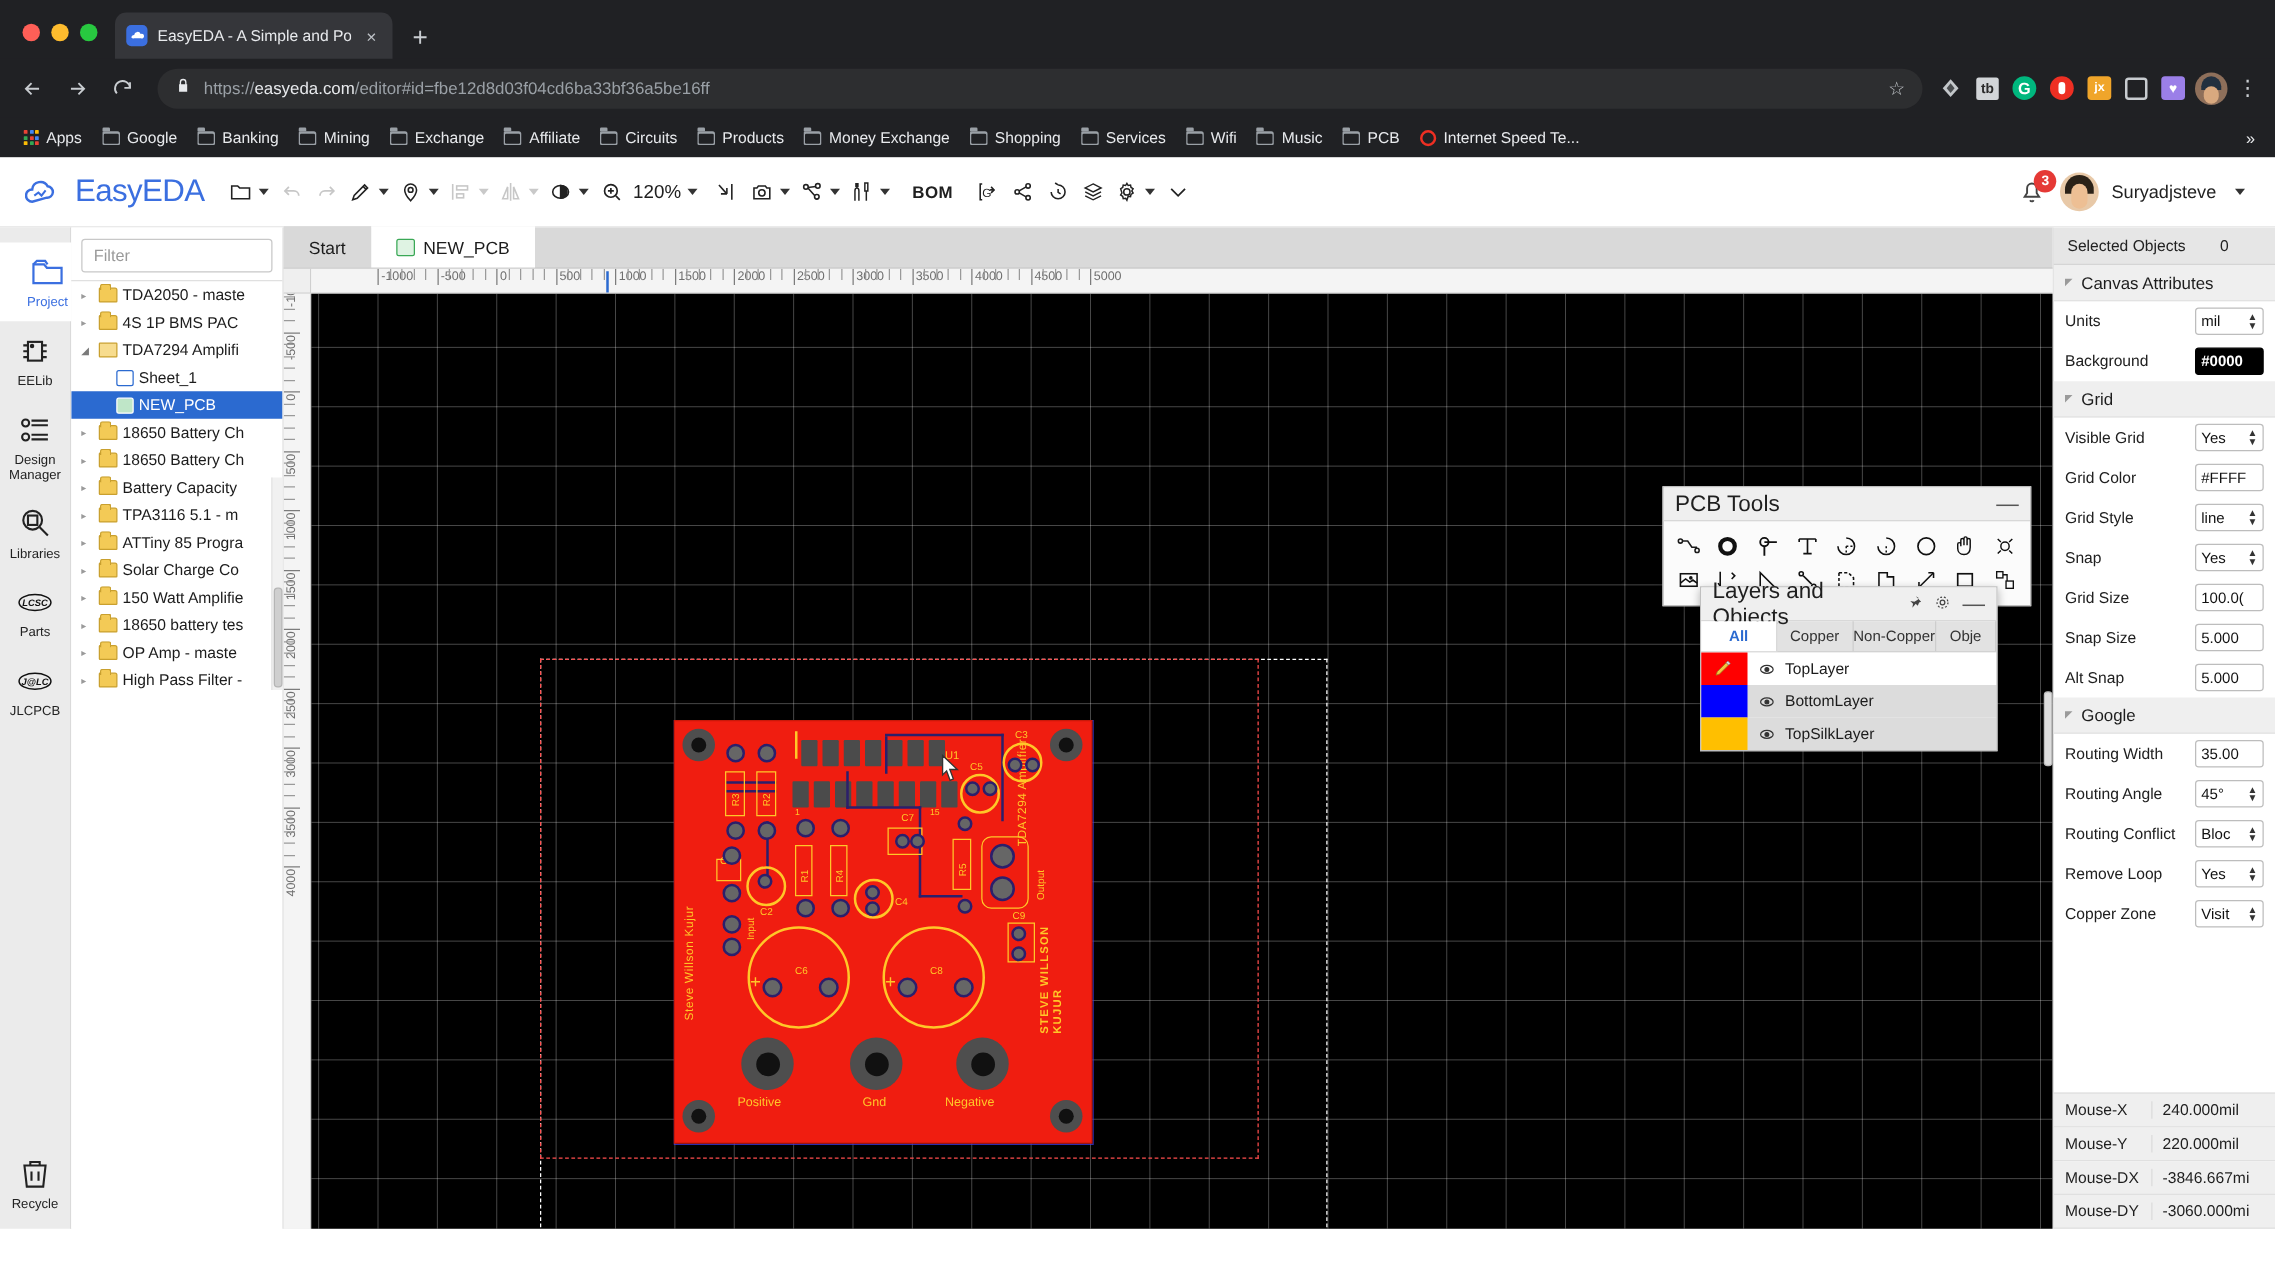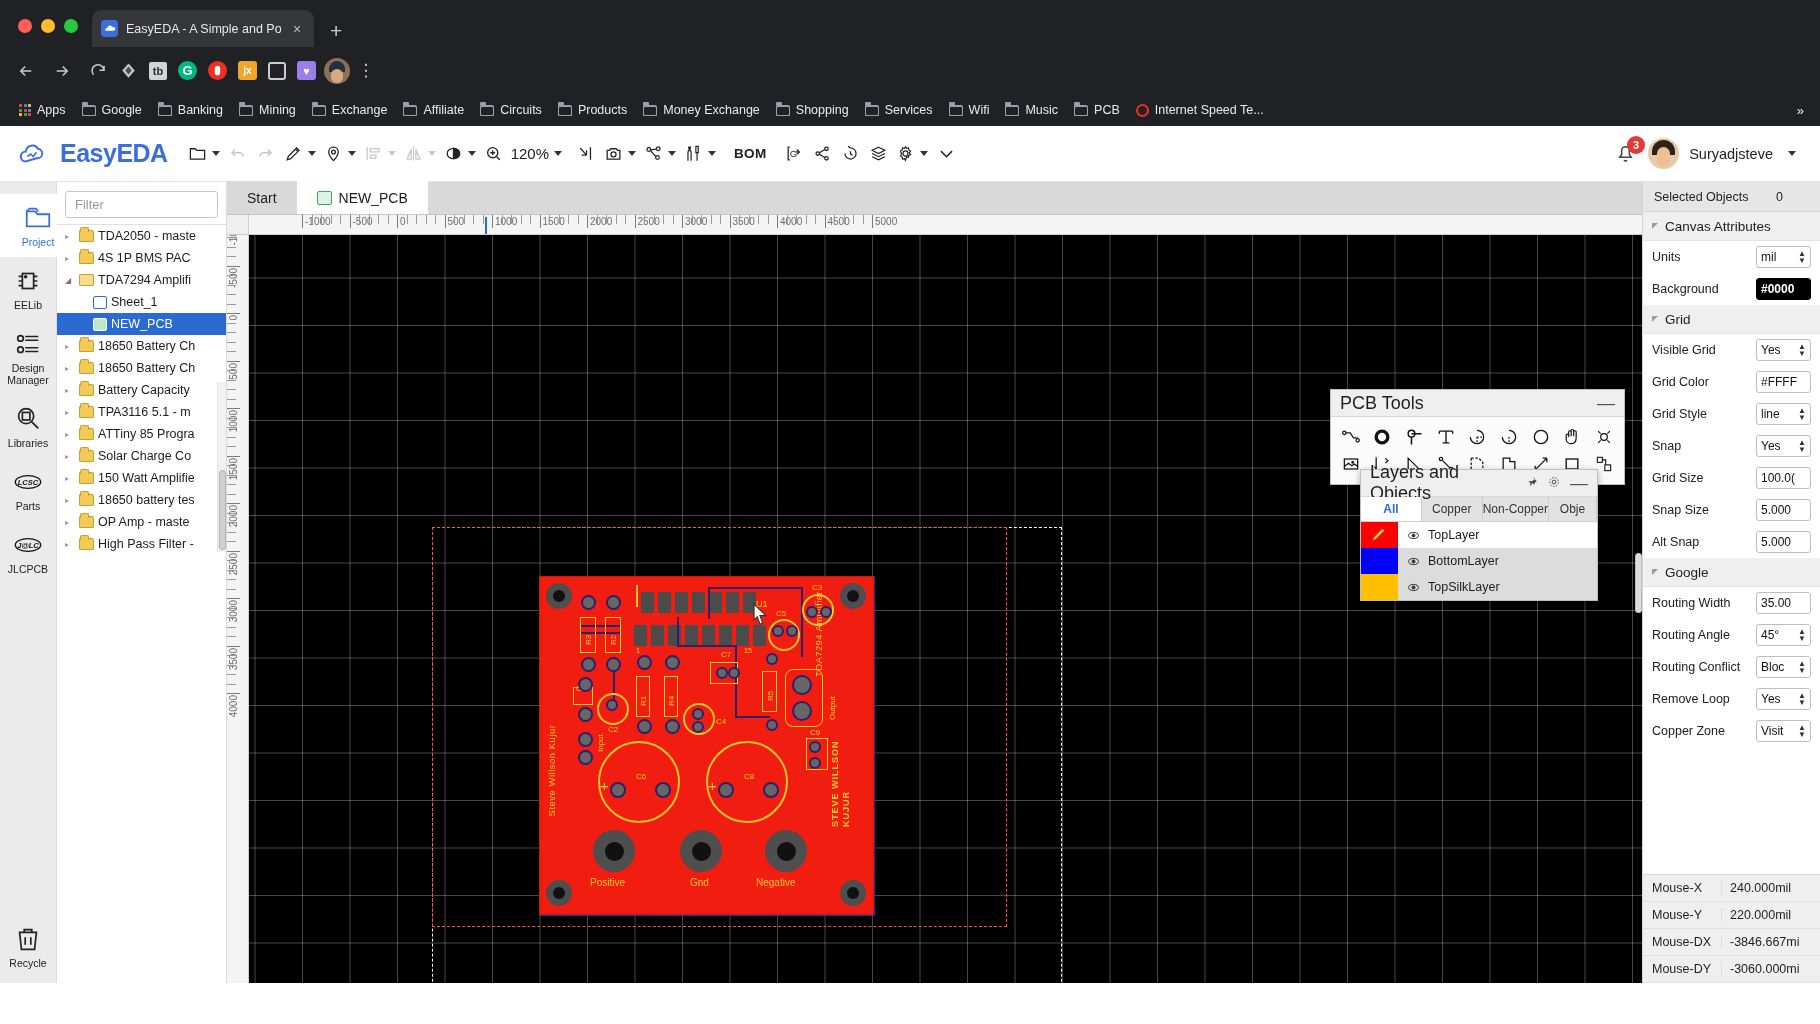--- a/index.html
+++ b/index.html
@@ -60,21 +60,21 @@
   .appsgrid{ display:grid;grid-template-columns:repeat(3,3px);grid-template-rows:repeat(3,3px);gap:1.5px;}
   .appsgrid i{ display:block;width:3px;height:3px;border-radius:0.5px;}
   .bm-ring{ width:13px;height:13px;border-radius:50%;border:2px solid #ee2f23;flex:0 0 auto;}
   .chev-more{ margin-left:auto;color:#e8eaed;font-size:13px;padding-right:4px;}
 
   
   #app { width:1820px; height:857px; background:#fff; position:relative; }
 
   #topbar { height:56px; background:#fff; border-bottom:1px solid #e3e3e3; display:flex; align-items:center; padding:0 10px; }
   .logo { display:flex;align-items:center;gap:7px; padding:0 16px 0 10px;}
-  .logo .lt{ font-size:25px;font-weight:bold;color:#3b6fe0;letter-spacing:-.5px;font-family:"Liberation Sans",sans-serif;}
+  .logo .lt{ font-size:25px;font-weight:normal;color:#3b6fe0;letter-spacing:-.5px;font-family:"Liberation Sans",sans-serif;}
   .tbtn { height:34px;min-width:28px;display:flex;align-items:center;justify-content:center;padding:0 4px;color:#2b2b2b;}
   .tbtn svg{width:19px;height:19px;}
   .tbtn.dis{ color:#c7c7c7; }
   .caret { width:0;height:0;border-left:4px solid transparent;border-right:4px solid transparent;border-top:5px solid #333;margin-left:5px;}
   .caret.dis{ border-top-color:#c9c9c9; }
   .zoomlbl{ font-size:15px;color:#202020;margin-left:3px;}
   .bomtxt{ font-size:13.5px; font-weight:bold; color:#202020; letter-spacing:.3px;}
   .topright{ margin-left:auto; display:flex; align-items:center; gap:10px; padding-right:14px;}
   .bell{ position:relative; width:24px;height:24px;color:#444;}
   .badge{ position:absolute;top:-6px;right:-7px;background:#e53935;color:#fff;border-radius:50%;width:18px;height:18px;font-size:11px;display:flex;align-items:center;justify-content:center;font-weight:bold;}
@@ -229,20 +229,29 @@
       <svg viewBox="0 0 24 24" fill="none" stroke="currentColor" stroke-width="2">
           <path d="M5 12h14M13 6l6 6-6 6"></path>
         </svg>
     </span>
     <span class="navbtn">
       <svg viewBox="0 0 24 24" fill="none" stroke="currentColor" stroke-width="2">
           <path d="M20 11A8 8 0 106 17"></path>
           <path d="M20 5v6h-6"></path>
         </svg>
     </span>
+    <div class="urlbox">
+      <span>
+        <svg viewBox="0 0 24 24" width="13" height="13" fill="#e8eaed">
+            <path d="M12 2a5 5 0 00-5 5v3H6v11h12V10h-1V7a5 5 0 00-5-5zm0 2a3 3 0 013 3v3H9V7a3 3 0 013-3z"></path>
+          </svg>
+      </span>
+      <span class="urltext"><span class="dim">https://</span><span>easyeda.com</span><span class="dim">/editor#id=fbe12d8d03f04cd6ba33bf36a5be16ff</span></span>
+      <span class="star">☆</span>
+    </div>
     <div class="exticons">
       <span class="exticon ex-pen">
         <svg viewBox="0 0 24 24" width="19" height="19" fill="#c3c7ca">
             <path d="M12 3l8 9-8 9-8-9z"></path>
             <path d="M12 7l4 5-4 5-4-5z" fill="#4a4d50"></path>
           </svg>
       </span>
       <span class="exticon ex-tb">tb</span>
       <span class="exticon ex-g">G</span>
       <span class="exticon ex-o">

